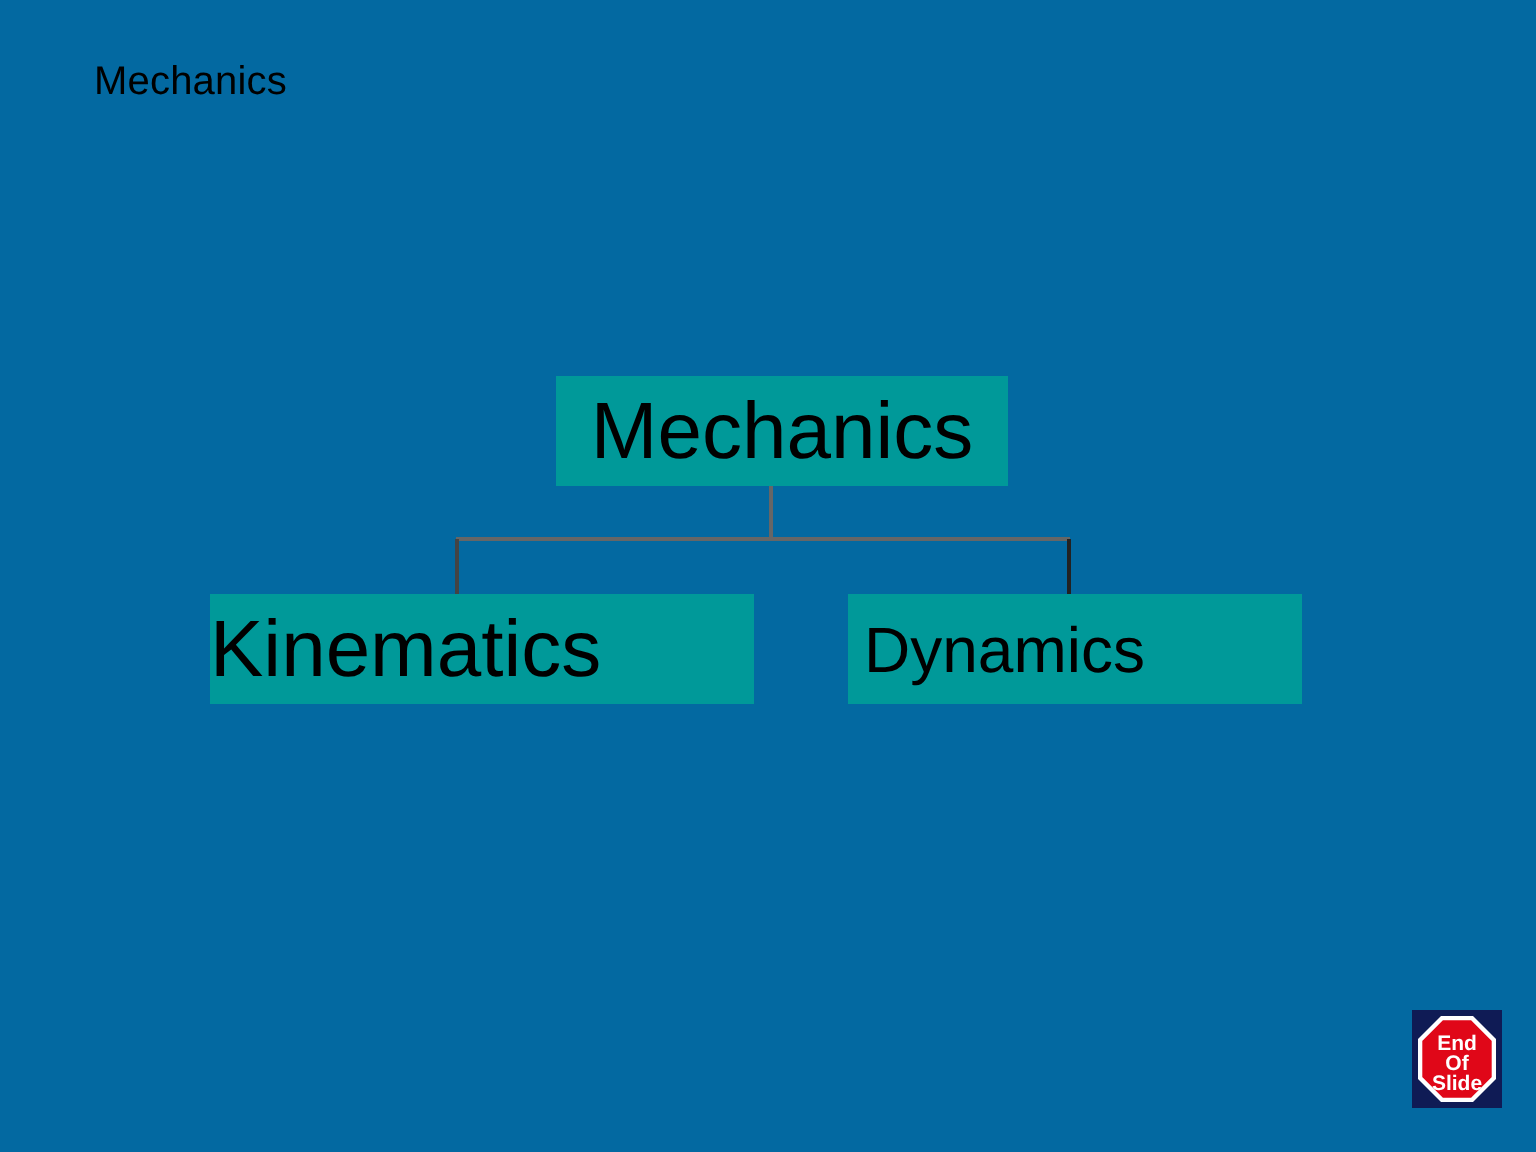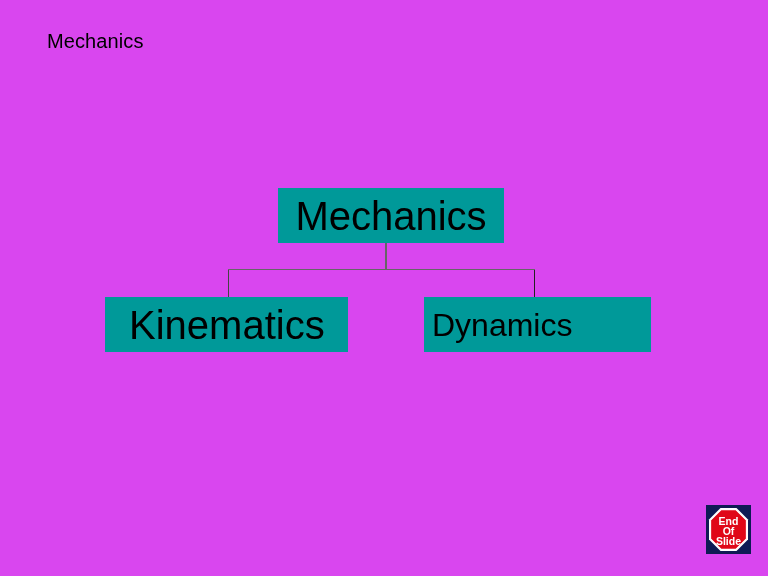--- a/index.html
+++ b/index.html
@@ -8,21 +8,21 @@
     padding: 0;
     background: #ffffff;
   }
   body {
     font-family: "Liberation Sans", sans-serif;
   }
   #slide {
     position: relative;
     width: 768px;
     height: 576px;
-    background: #d946ef;
+    background: #0369a1;
     overflow: hidden;
   }
 
   
   #slide-title {
     position: absolute;
     left: 47px;
     top: 29px;
     font-family: "Liberation Sans", sans-serif;
     font-size: 20px;
@@ -57,23 +57,23 @@
     height: 55px;
     justify-content: center;
   }
   #node-root .node-label {
     font-size: 40px;
   }
 
   #node-kinematics {
     left: 105px;
     top: 297px;
-    width: 243px;
+    width: 272px;
     height: 55px;
-    padding-left: 24px;
+    padding-left: 0;
   }
   #node-kinematics .node-label {
     font-size: 40px;
   }
 
   #node-dynamics {
     left: 424px;
     top: 297px;
     width: 227px;
     height: 55px;

